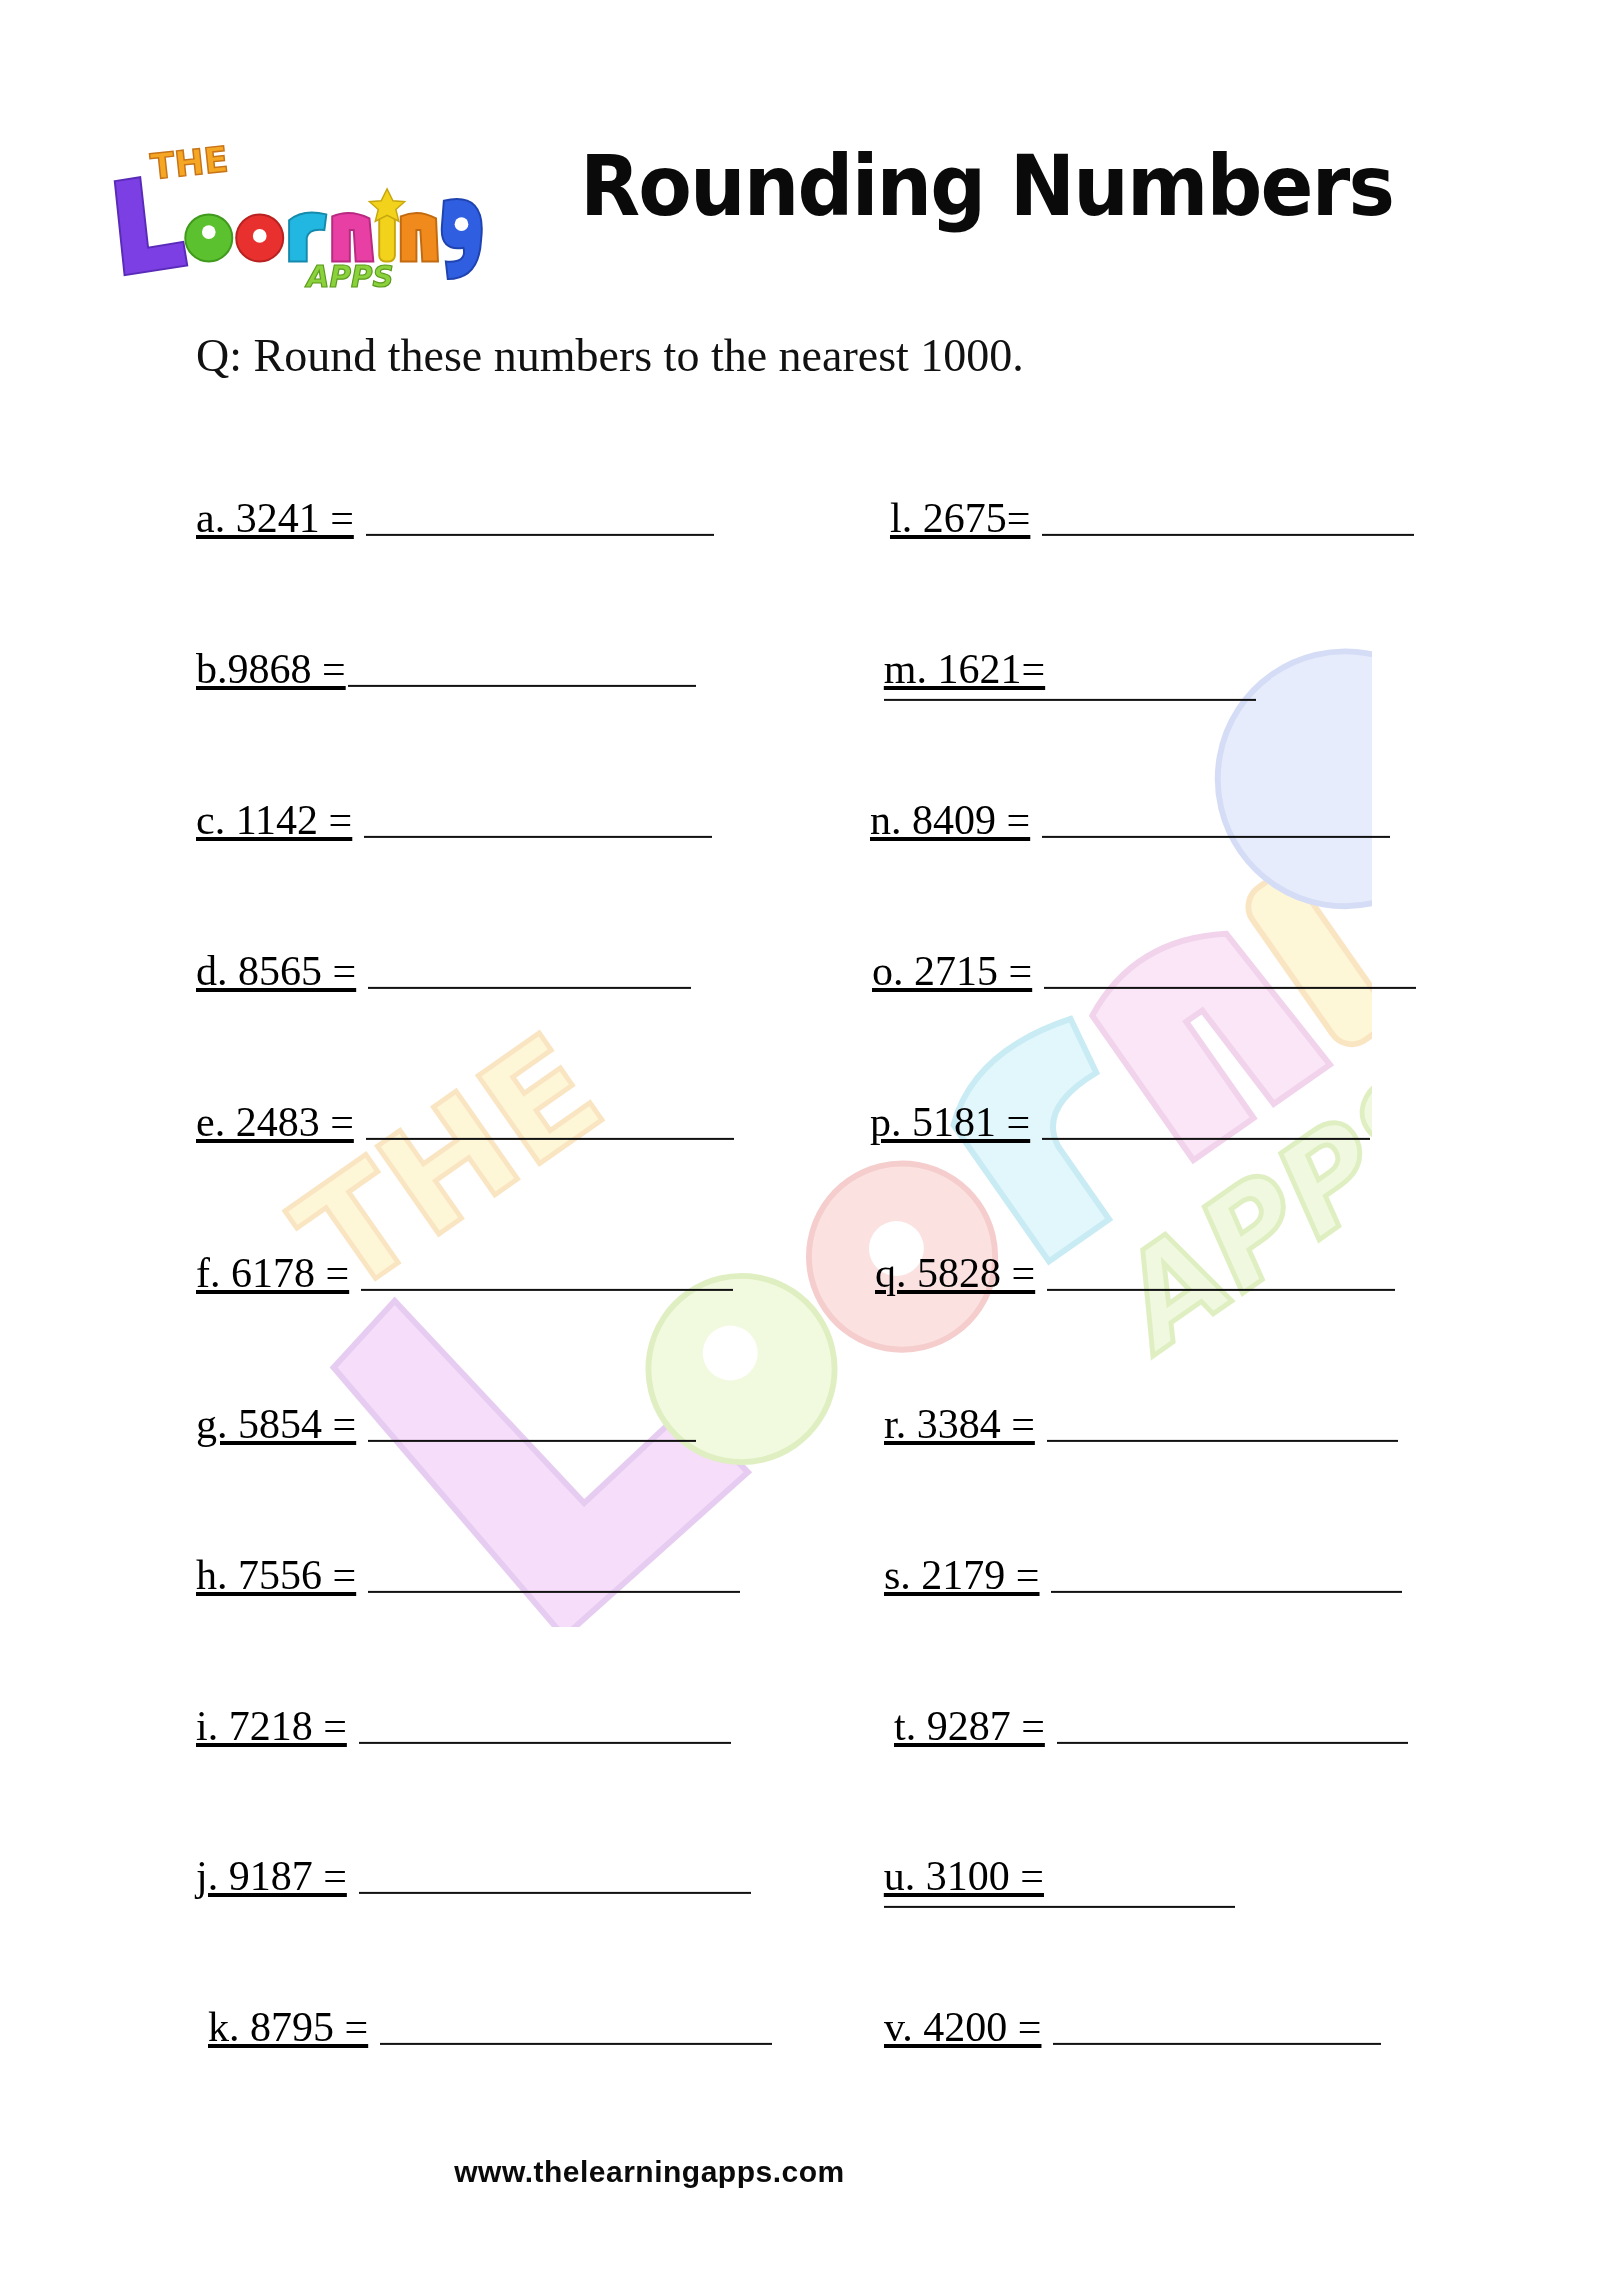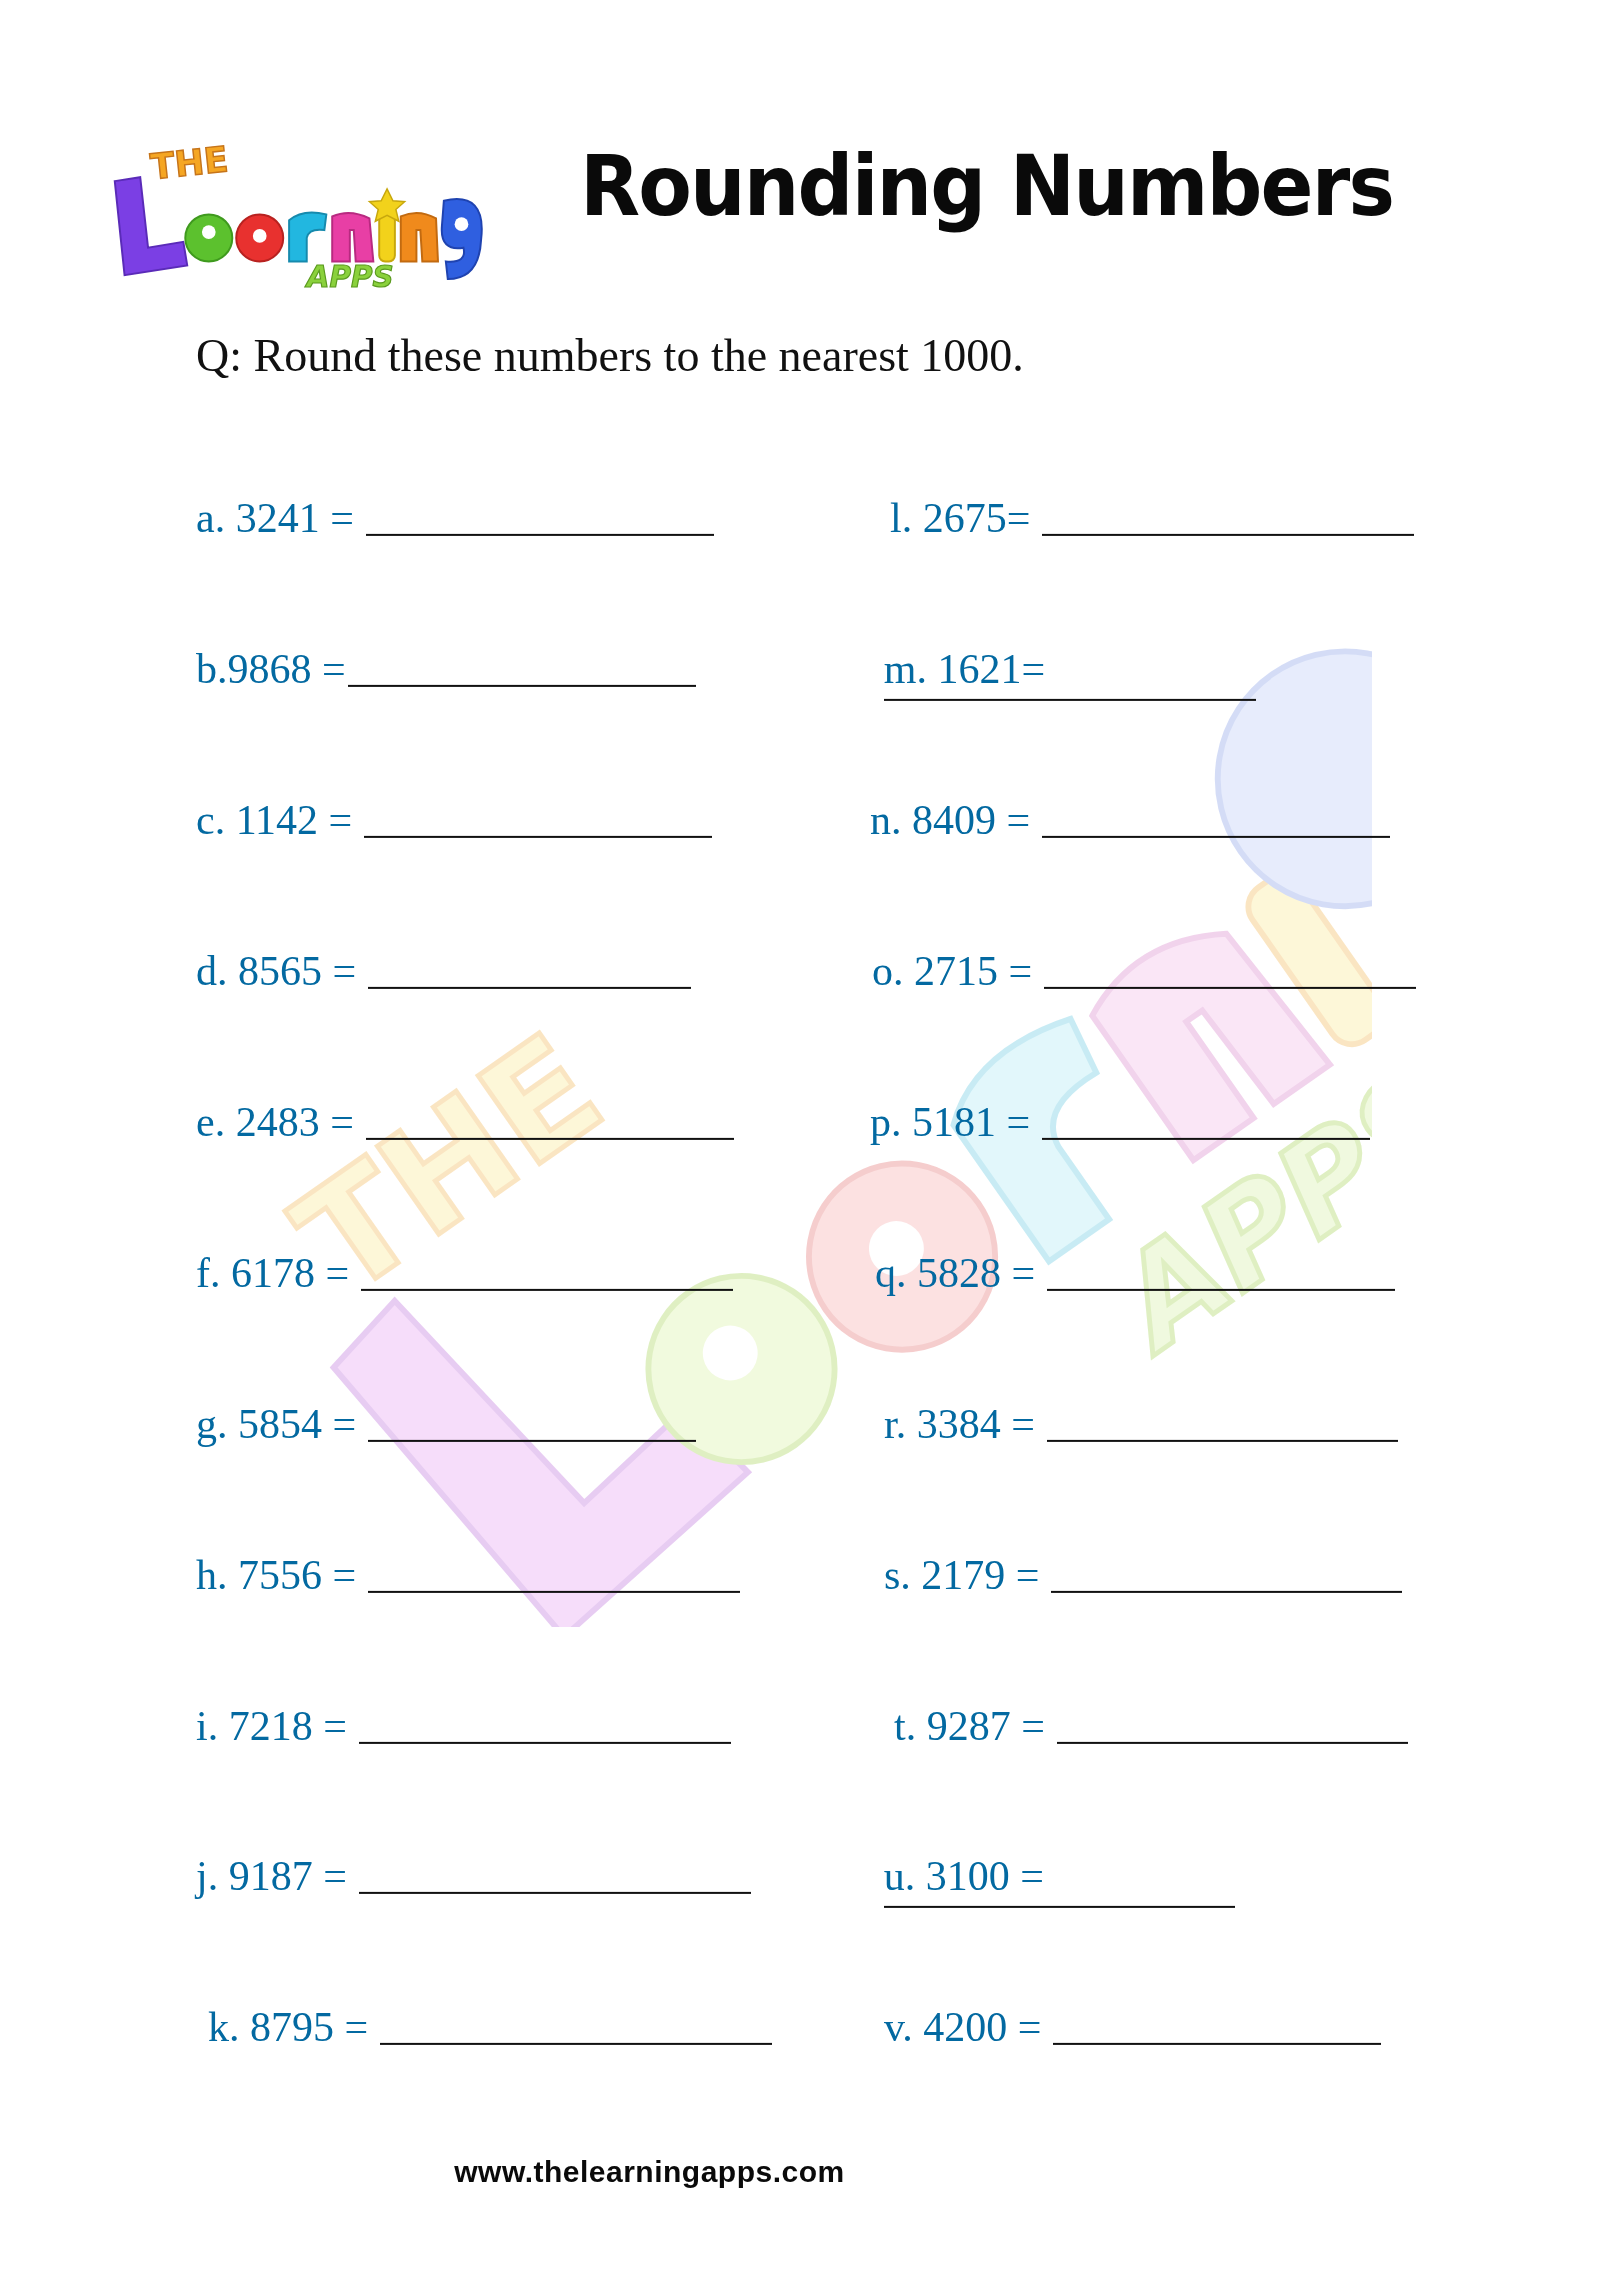--- a/index.html
+++ b/index.html
@@ -63,21 +63,22 @@
     }
     .watermark svg { width: 100%; height: 100%; }
 
     
     .item {
       position: absolute;
       display: flex;
       align-items: baseline;
       font-size: 42px;
       white-space: nowrap;
-      color: #0369a1;
+      color: #000000;
+      text-decoration: underline;
     }
     .item .label { }
     .item .blank {
       display: inline-block;
       border-bottom: 2.9px solid #111;
       height: 2px;
       margin-left: 11.8px;
       transform: translateY(3.9px);
     }
 

